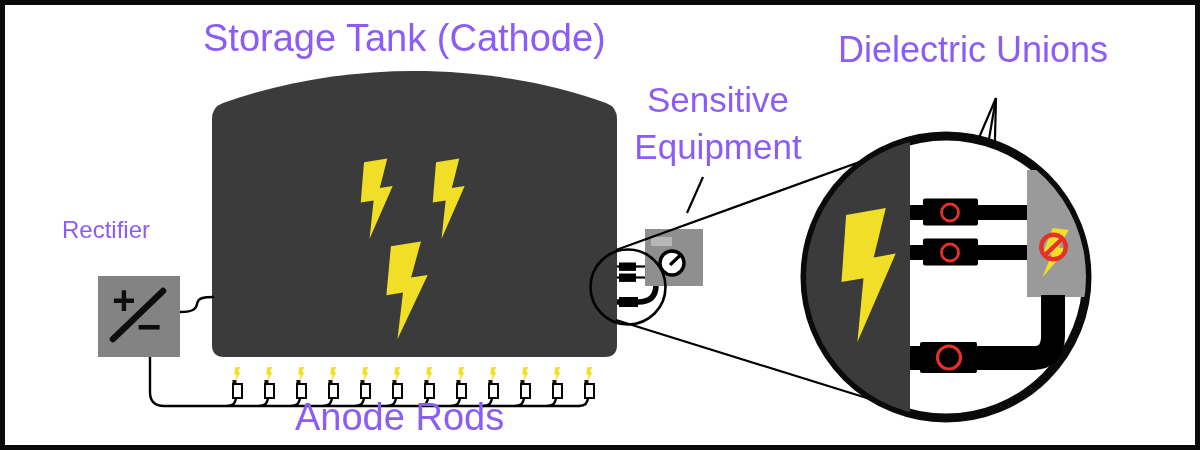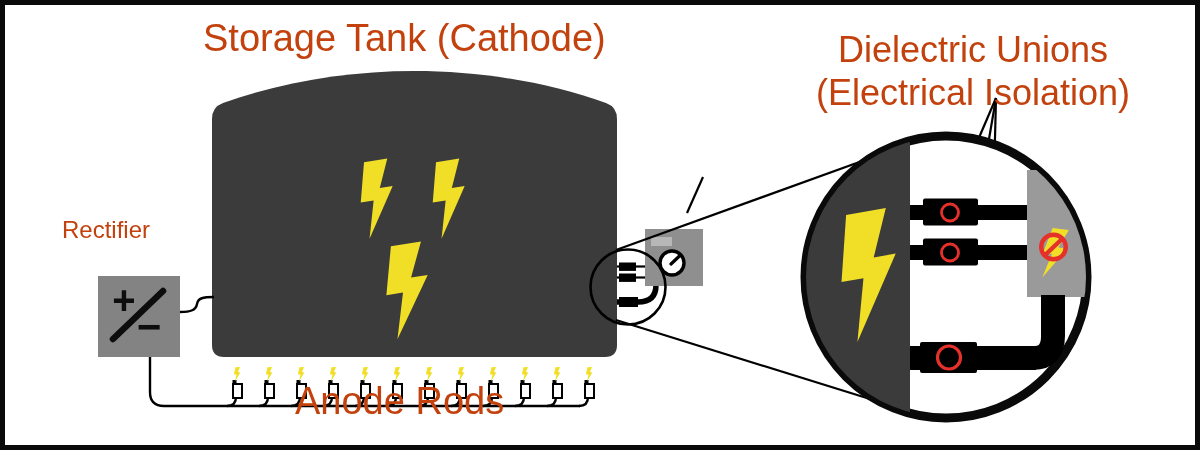--- a/index.html
+++ b/index.html
@@ -2,26 +2,26 @@
 <html><head>
 <meta charset="utf-8">
 <style>
   html,body{margin:0;padding:0;background:#fff;}
   #stage{
     position:relative;width:1200px;height:450px;background:#fff;overflow:hidden;
     font-family:"Liberation Sans",sans-serif;
   }
   #stage svg{position:absolute;left:0;top:0;}
   .frame{position:absolute;inset:0;border:5px solid #0a0a0a;pointer-events:none;}
-  .lbl{position:absolute;color:#c2410c;text-align:center;white-space:nowrap;}
+  .lbl{position:absolute;color:#8b5cf6;text-align:center;white-space:nowrap;}
   .lbl-title{left:203px;top:17px;width:400px;font-size:38px;}
   .lbl-rectifier{left:33px;top:216px;width:146px;font-size:24px;}
   .lbl-sensitive{left:616px;top:76px;width:204px;font-size:35px;line-height:47px;}
   .lbl-dielectric{left:770px;top:28px;width:406px;font-size:36px;line-height:43px;}
-  .lbl-anode{left:295px;top:380px;width:208px;font-size:38px;}
+  .lbl-anode{left:295px;top:396px;width:208px;font-size:38px;}
   .bolt{fill:var(--yellow);}
   .wire{stroke:#000;stroke-width:2.4;fill:none;}
   .thinline{stroke:#000;stroke-width:2.2;fill:none;}
   .rodbox{fill:#fff;stroke:#000;stroke-width:2;}
   .blk{fill:#000;}
   .ring{fill:none;stroke:var(--red);}
 </style>
 </head>
 <body>
 
@@ -182,21 +182,22 @@
         <rect class="blk" x="920" y="342" width="57" height="31" rx="2"></rect>
         <circle class="ring" cx="949" cy="357.5" r="11.5" stroke-width="3.2"></circle>
         <path d="M1025,358 L1033,358 Q1053,358 1053,336 L1053,295" stroke="#000" stroke-width="24" fill="none"></path>
       </g>
     </g>
   </svg>
 
   <div class="lbl lbl-title">Storage Tank (Cathode)</div>
   <div class="lbl lbl-rectifier">Rectifier</div>
   <div class="lbl lbl-sensitive">
+    <div>Sensitive</div>
+    <div>Equipment</div>
   </div>
   <div class="lbl lbl-dielectric">
     <div>Dielectric Unions</div>
-    <div>(Electrical Isolation)</div>
   </div>
   <div class="lbl lbl-anode">Anode Rods</div>
 
   <div class="frame"></div>
 </div>
 
 </body></html>

